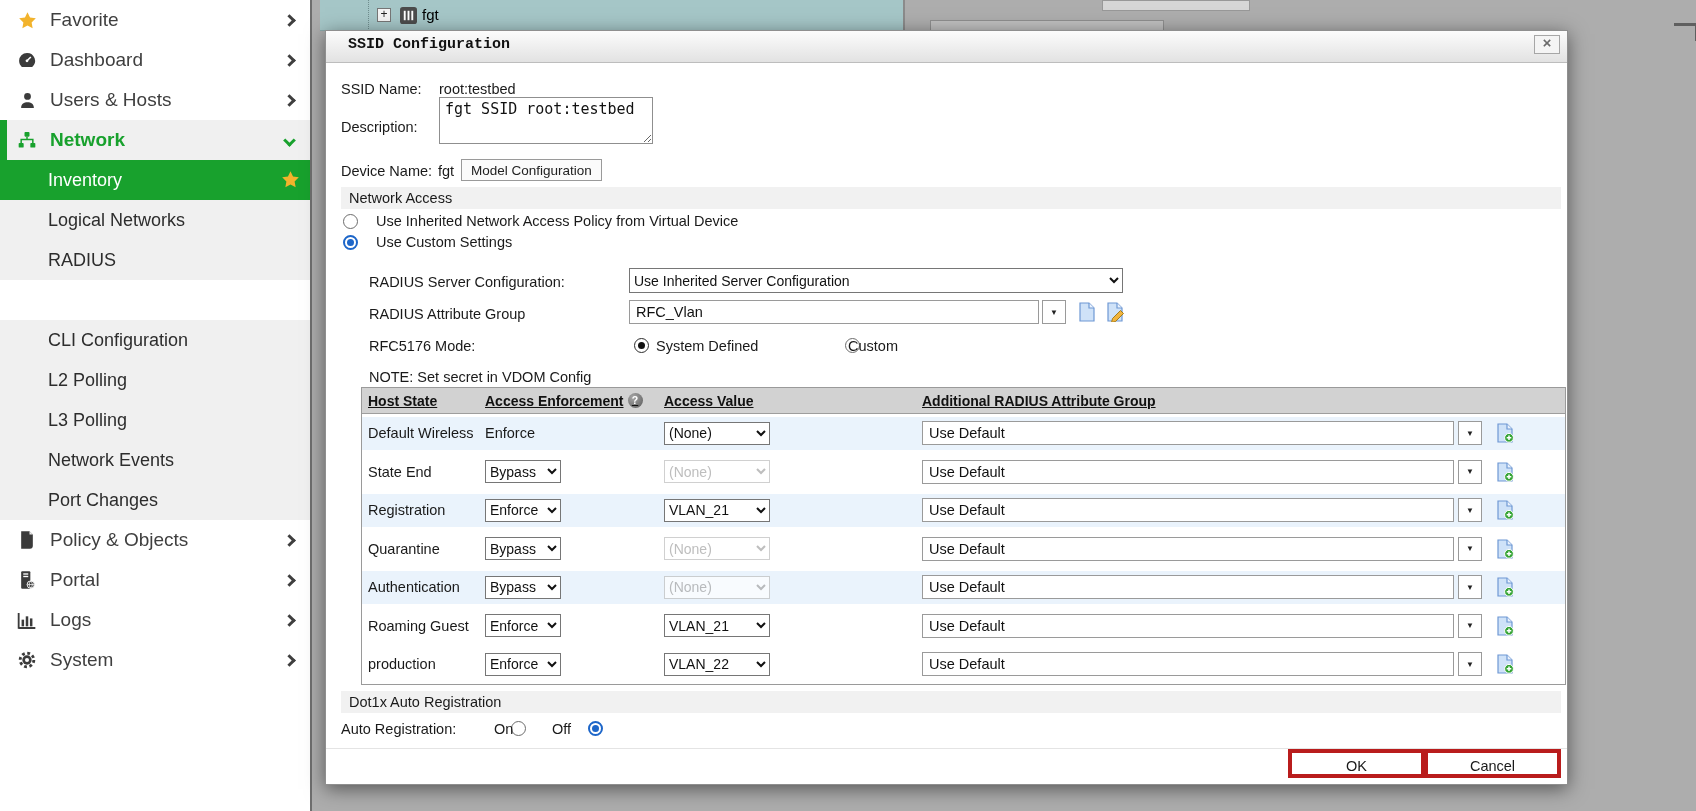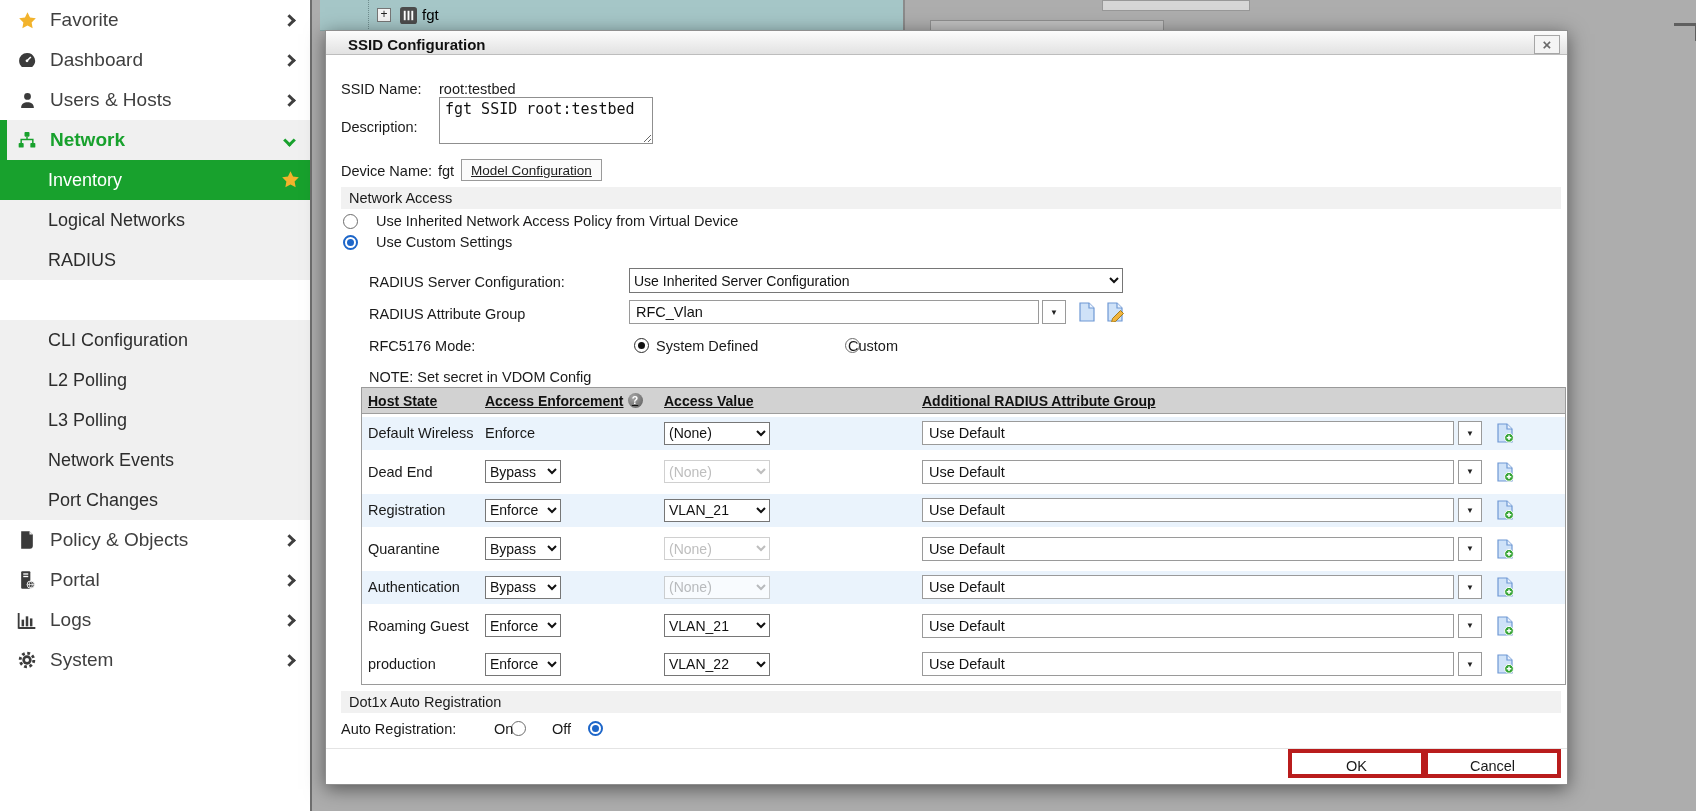--- a/index.html
+++ b/index.html
@@ -29,28 +29,28 @@
   .plusbox { position:absolute; left:57px; top:8px; width:14px; height:14px; background:#f4f4f4; border:1px solid #767676; font-size:12px; line-height:11px; text-align:center; color:#222; cursor:pointer; }
   .treedev { position:absolute; left:80px; top:7px; }
   .treelbl { position:absolute; left:102px; top:6px; font-size:15px; color:#000; }
   .vdivider { position:absolute; left:591px; top:0; width:2px; height:31px; background:#8b8b8b; }
   .frag-btn { position:absolute; left:618px; top:20px; width:234px; height:20px; background:#c0c0c0; border:1px solid #8f8f8f; }
   .frag-box { position:absolute; left:790px; top:0; width:148px; height:11px; background:#d6d6d6; border:1px solid #989898; }
   .frag-corner { position:absolute; left:1362px; top:23px; width:24px; height:18px; border-top:3px solid #5f5f5f; border-right:3px solid #5f5f5f; }
 
   
   .dialog { position:absolute; left:325px; top:30px; width:1243px; height:755px; background:#fff; border:1px solid #8f8f8f; box-shadow:0 4px 18px rgba(0,0,0,.5); z-index:5; }
-  .dlg-head { position:absolute; left:0; top:0; width:100%; height:24px; background:linear-gradient(#fcfcfc,#e2e2e2); border-bottom:1px solid #bdbdbd; }
+  .dlg-head { position:absolute; left:0; top:0; width:100%; height:32px; background:linear-gradient(#fcfcfc,#e2e2e2); border-bottom:1px solid #bdbdbd;font-family:Liberation Mono, monospace; }
   .dlg-title { position:absolute; left:22px; top:0; line-height:28px; font-size:15px; font-weight:bold; color:#111; }
   .dlg-close { position:absolute; right:7px; top:4px; width:26px; height:19px; background:#f4f4f4; border:1px solid #a6a6a6; color:#6a6a6a; font-weight:bold; font-size:15px; line-height:17px; text-align:center; cursor:pointer; }
   .abs { position:absolute; }
   .flbl { font-size:14.5px; color:#1a1a1a; white-space:nowrap; }
   .fval { font-size:14.5px; color:#1a1a1a; white-space:nowrap; }
   .desc-area { width:214px; height:47px; border:1px solid #8f8f8f; font-family:"DejaVu Sans Mono", monospace; font-size:15px; padding:2px 5px; resize:both; color:#111; }
-  .btn-model { height:22px; padding:2px 9px; font-size:13.5px; color:#222; background:#fbfbfb; border:1px solid #9a9a9a; cursor:pointer; font-family:"Liberation Sans",sans-serif;text-decoration:underline; }
+  .btn-model { height:22px; padding:2px 9px; font-size:13.5px; color:#222; background:#fbfbfb; border:1px solid #9a9a9a; cursor:pointer; font-family:"Liberation Sans",sans-serif; }
   .secbar { width:1220px; height:22px; background:#f1f1f1; font-size:14.5px; color:#1a1a1a; line-height:22px; padding-left:8px; }
   .radio { width:15px; height:15px; border-radius:50%; background:#fff; border:1px solid #6d6d6d; display:inline-block; position:relative; cursor:pointer; flex:none; }
   .radio.chk-blue { border:2px solid #1d66c9; }
   .radio.chk-blue::after { content:""; position:absolute; left:2px; top:2px; right:2px; bottom:2px; border-radius:50%; background:#1d66c9; }
   .radio.chk-black { border:1px solid #2c2c2c; }
   .radio.chk-black::after { content:""; position:absolute; left:3px; top:3px; right:3px; bottom:3px; border-radius:50%; background:#111; }
   .rrow { position:absolute; display:flex; align-items:center; gap:18px; }
   select { font-family:"Liberation Sans",sans-serif; font-size:14px; color:#111; border:1px solid #767676; background:#fff; }
   select:disabled { color:#a3a3a3; border-color:#bdbdbd; }
   .cbo-input { border:1px solid #9a9a9a; height:24px; font-size:14.5px; padding:0 6px; color:#111; font-family:"Liberation Sans",sans-serif; }
@@ -341,21 +341,21 @@
                 <path d="M3 1h9l5 5v13H3z" fill="#cfe2f8" stroke="#6e98d4" stroke-width="1.2"></path>
                 <path d="M12 1v5h5" fill="#eaf2fd" stroke="#6e98d4" stroke-width="1.2"></path>
                 <circle cx="14" cy="14.8" r="4.4" fill="#35a435" stroke="#fff"></circle>
                 <path d="M14 12.5v4.6M11.7 14.8h4.6" stroke="#fff" stroke-width="1.5"></path>
               </svg></span>
           </div>
       </div>
 
       <div class="trow">
         <div class="c1">
-            <span class="cell-txt">Dead End</span>
+            <span class="cell-txt">State End</span>
           </div>
         <div class="c2">
             <select class="sel-enf"><option>Bypass</option></select>
           </div>
         <div class="c3">
             <select class="sel-av" disabled=""><option>(None)</option></select>
           </div>
         <div class="c4">
             <input class="cbo-input" value="Use Default" style="">
             <span class="cbo-btn">

